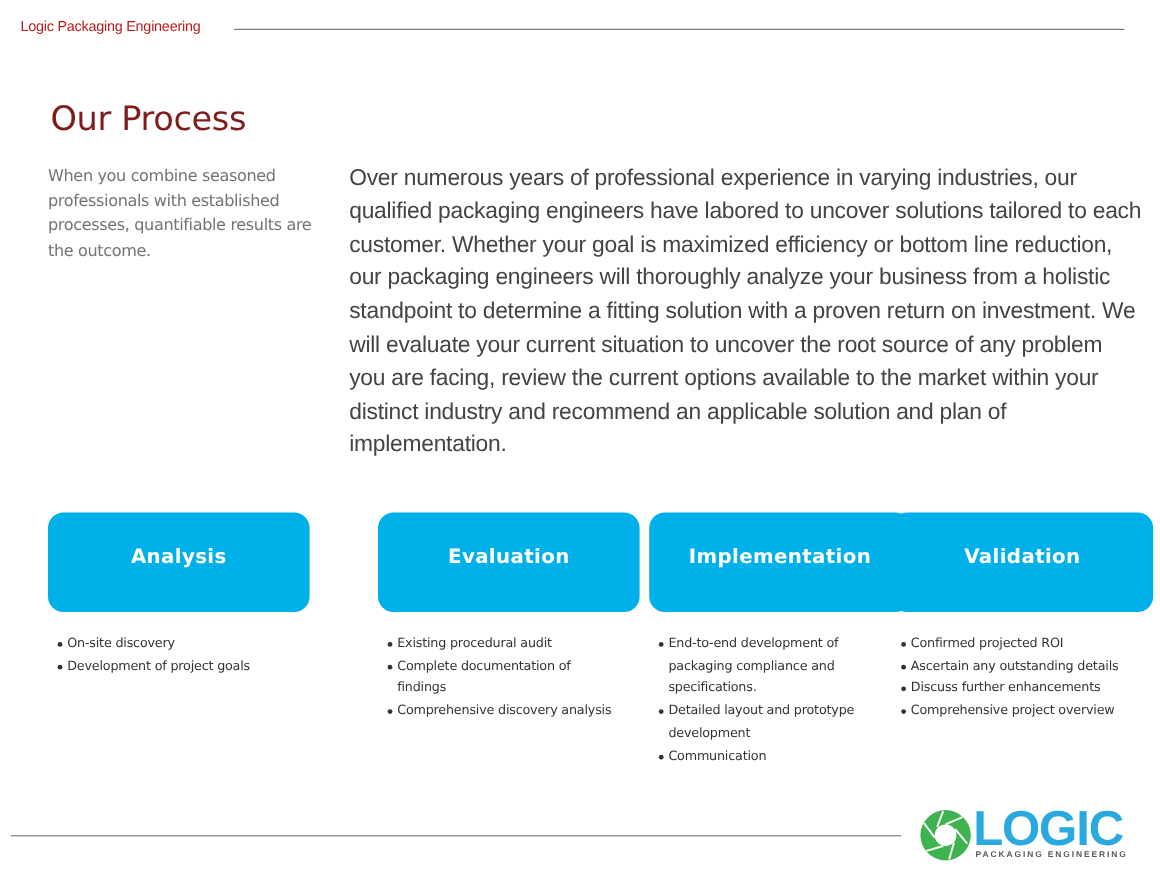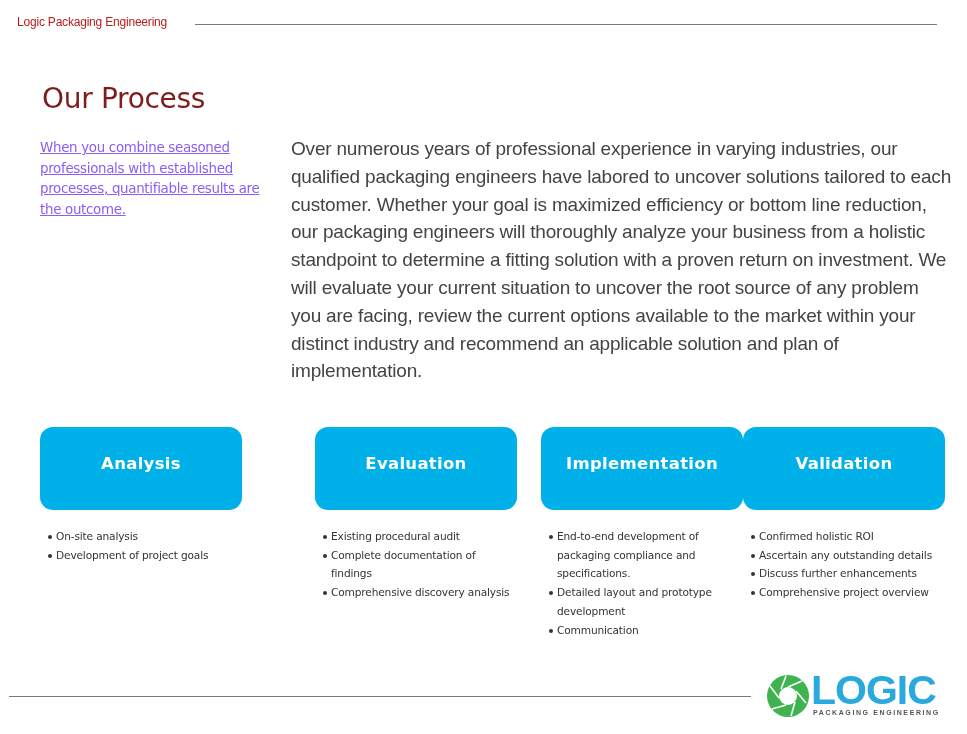--- a/index.html
+++ b/index.html
@@ -17,38 +17,37 @@
       position: absolute; left: 195px; top: 24px; width: 742px; height: 1px;
       background: #7a7a7a;
     }
     .page-title {
       position: absolute; left: 42px; top: 82px;
       font-size: 28px; font-weight: normal; color: #7f1d1d; margin: 0;
       letter-spacing: -0.3px;
     }
     .intro {
       position: absolute; left: 40px; top: 138px; width: 225px;
-      font-size: 13.4px; line-height: 20.5px; color: #8b5cf6;
+      font-size: 13.4px; line-height: 20.5px; color: #737373;
       letter-spacing: -0.3px;
-      text-decoration: underline;
     }
     .body-text {
       position: absolute; left: 291px; top: 135px; width: 660px;
       font-family: "Liberation Sans", sans-serif;
       font-size: 19px; line-height: 27.8px; color: #444;
       letter-spacing: -0.2px; white-space: pre-line;
     }
     .steps {
       position: absolute; left: 40px; top: 427px; width: 905px;
     }
     .step {
       position: absolute; top: 0; width: 202px;
     }
     .step-box {
-      width: 202px; height: 83px; border-radius: 13px;
+      width: 218px; height: 83px; border-radius: 13px;
       background: #00b0e8; color: #fff;
       display: flex; align-items: flex-start; justify-content: center;
       box-sizing: border-box; padding-top: 27px;
       font-weight: bold; font-size: 16.5px; letter-spacing: 0.3px;
       cursor: pointer;
     }
     .step ul {
       list-style: none; margin: 0; padding: 0;
       position: absolute; top: 100px; left: 8px; width: 195px;
     }
@@ -87,21 +86,21 @@
 <div class="header-rule"></div>
 
 <h1 class="page-title">Our Process</h1>
 <div class="intro">When you combine seasoned professionals with established processes, quantifiable results are the outcome.</div>
 <div class="body-text">Over numerous years of professional experience in varying industries, our qualified packaging engineers have labored to uncover solutions tailored to each customer.  Whether your goal is maximized efficiency or bottom line reduction, our packaging engineers will thoroughly analyze your business from a holistic standpoint to determine a fitting solution with a proven return on investment.  We will evaluate your current situation to uncover the root source of any problem you are facing, review the current options available to the market within your distinct industry and recommend an applicable solution and plan of implementation.</div>
 
 <div class="steps">
   <div class="step" style="left:0px;">
     <div class="step-box">Analysis</div>
     <ul>
-      <li>On-site analysis</li>
+      <li>On-site discovery</li>
       <li>Development of project goals</li>
     </ul>
   </div>
   <div class="step" style="left:234px;margin-left:41px;">
     <div class="step-box">Evaluation</div>
     <ul>
       <li>Existing procedural audit</li>
       <li style="width:165px;">Complete documentation of findings</li>
       <li>Comprehensive discovery analysis</li>
     </ul>
@@ -110,21 +109,21 @@
     <div class="step-box">Implementation</div>
     <ul>
       <li style="width:150px;">End-to-end development of packaging compliance and specifications.</li>
       <li style="width:165px;">Detailed layout and prototype development</li>
       <li>Communication</li>
     </ul>
   </div>
   <div class="step" style="left:703px;">
     <div class="step-box">Validation</div>
     <ul>
-      <li>Confirmed holistic ROI</li>
+      <li>Confirmed projected ROI</li>
       <li>Ascertain any outstanding details</li>
       <li>Discuss further enhancements</li>
       <li>Comprehensive project overview</li>
     </ul>
   </div>
 </div>
 
 <div class="footer-rule"></div>
 
 <div class="logo">

